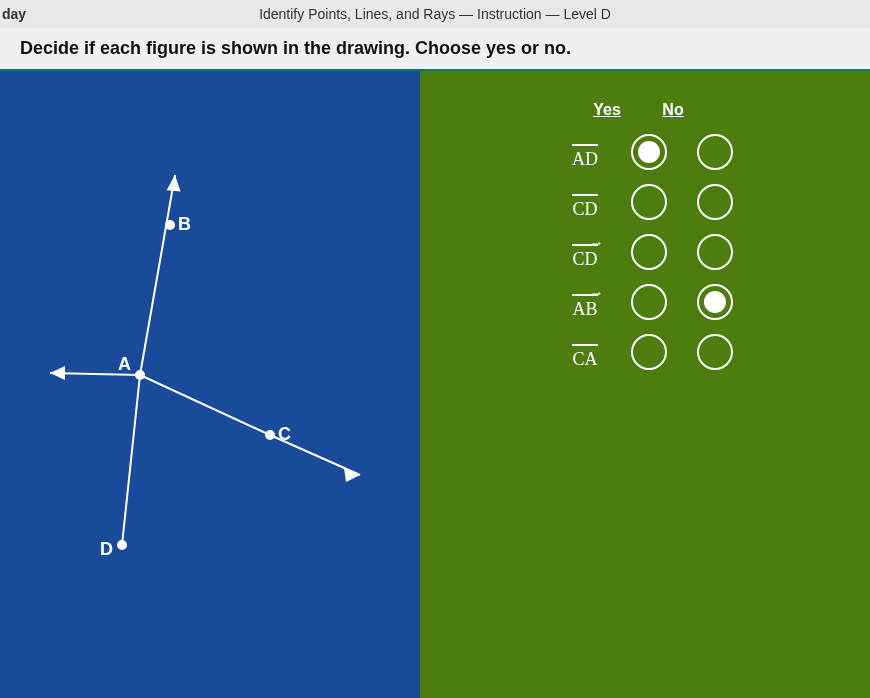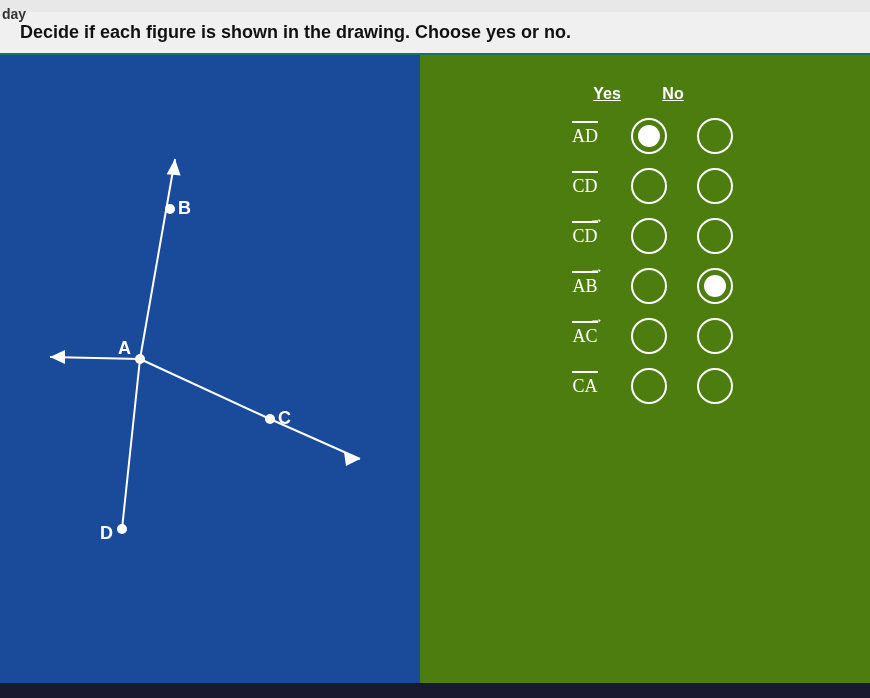--- a/index.html
+++ b/index.html
@@ -72,21 +72,21 @@
     .yes-no-header span {
       width: 36px;
       text-align: center;
     }
     .yes-no-header .underlined {
       text-decoration: underline;
     }
 
     .figure-row {
       display: flex;
-      align-items: center;
+      align-items: flex-end;
       margin-bottom: 14px;
       gap: 18px;
     }
 
     .radio-group {
       display: flex;
       gap: 30px;
     }
 
     .radio-circle {
@@ -170,20 +170,21 @@
     .label-wrap {
       min-width: 55px;
       text-align: center;
     }
   </style>
 </head>
 <body>
 
 <div class="header">
   <span class="header-left">day</span>
+  <span>Identify Points, Lines, and Rays — Instruction — Level D</span>
 </div>
 
 <div class="instruction-bar">
   <span>Decide if each figure is shown in the drawing. Choose yes or no.</span>
 </div>
 
 <div class="main-content">
 
   <div class="drawing-area">
     <svg class="geometry-svg" viewBox="0 0 420 580">
@@ -258,29 +259,20 @@
     <div class="figure-row">
       <div class="label-wrap">
         <span class="ray-label">AB</span>
       </div>
       <div class="radio-group">
         <div class="radio-circle"></div>
         <div class="radio-circle selected"></div>
       </div>
     </div>
 
-    <div class="figure-row">
-      <div class="label-wrap">
-        <span class="ray-label">AC</span>
-      </div>
-      <div class="radio-group">
-        <div class="radio-circle"></div>
-        <div class="radio-circle"></div>
-      </div>
-    </div>
 
     <div class="figure-row">
       <div class="label-wrap">
         <span class="seg-label">CA</span>
       </div>
       <div class="radio-group">
         <div class="radio-circle"></div>
         <div class="radio-circle"></div>
       </div>
     </div>

